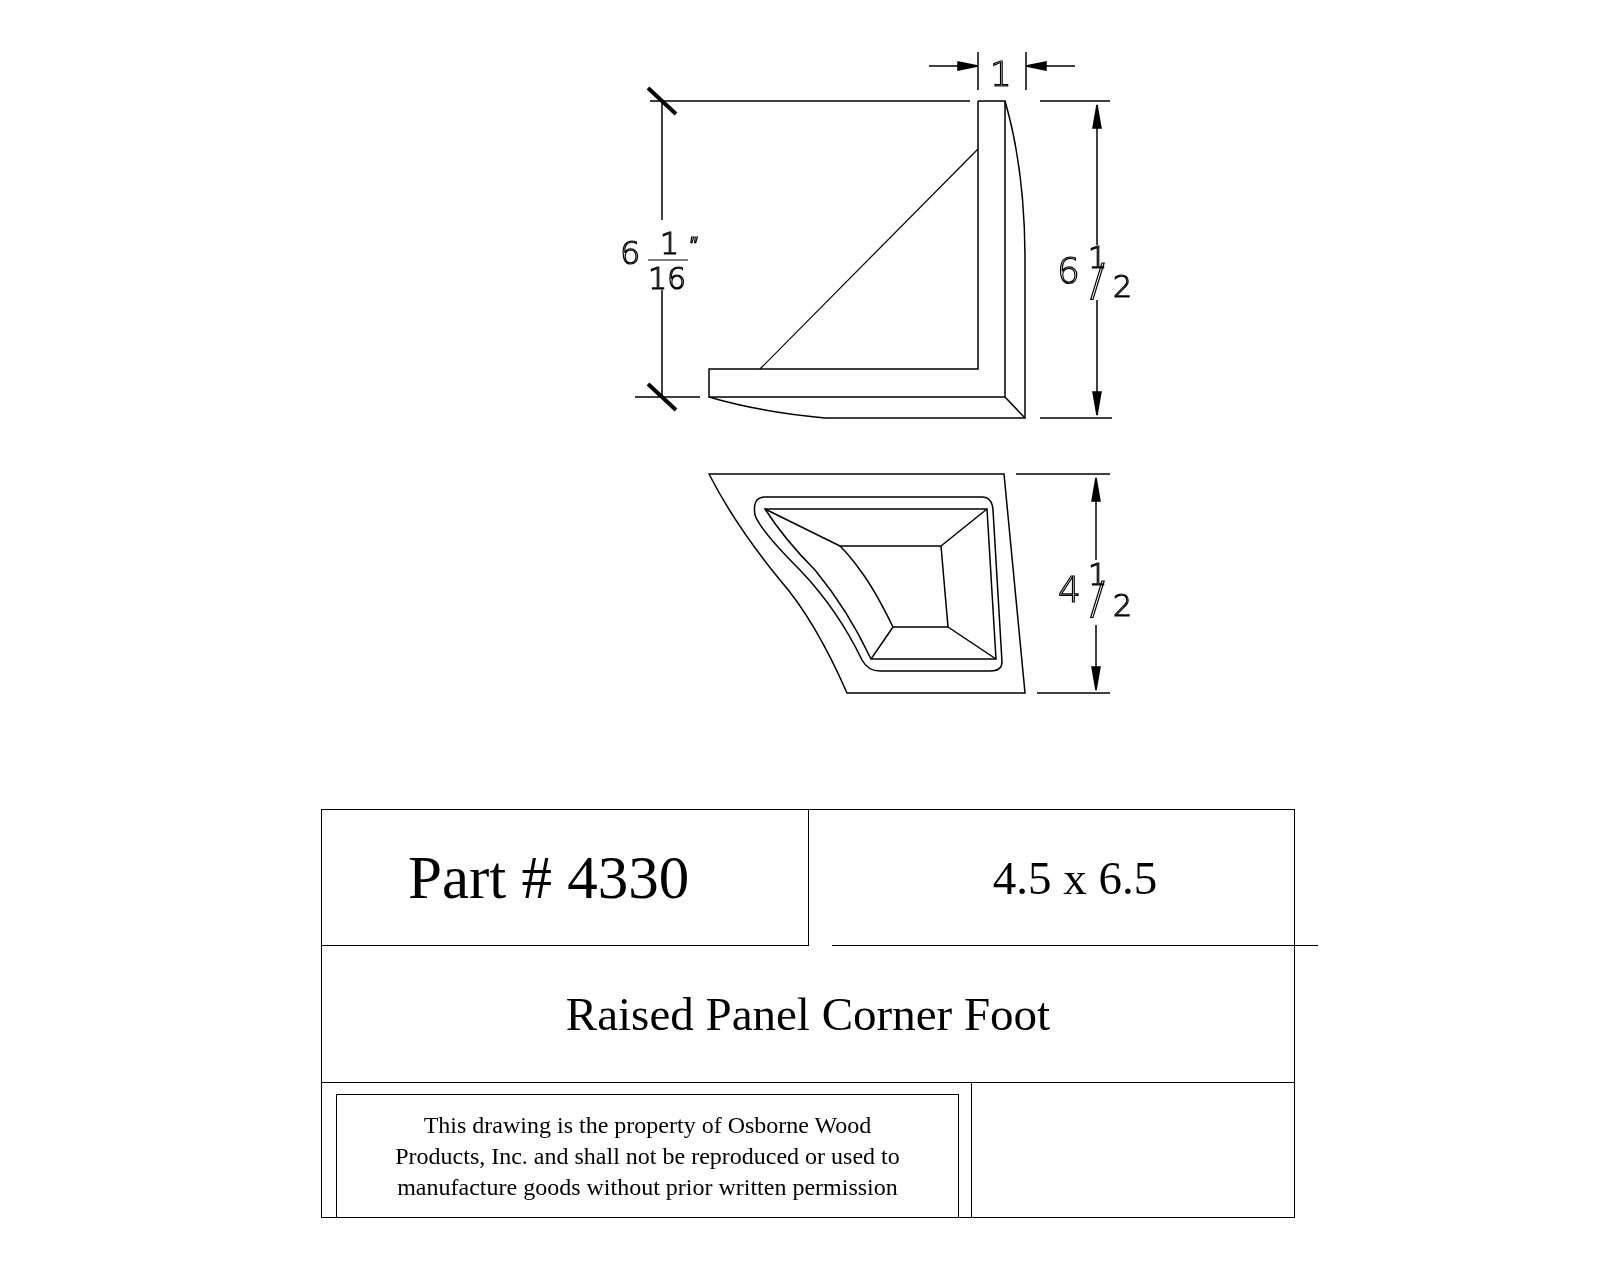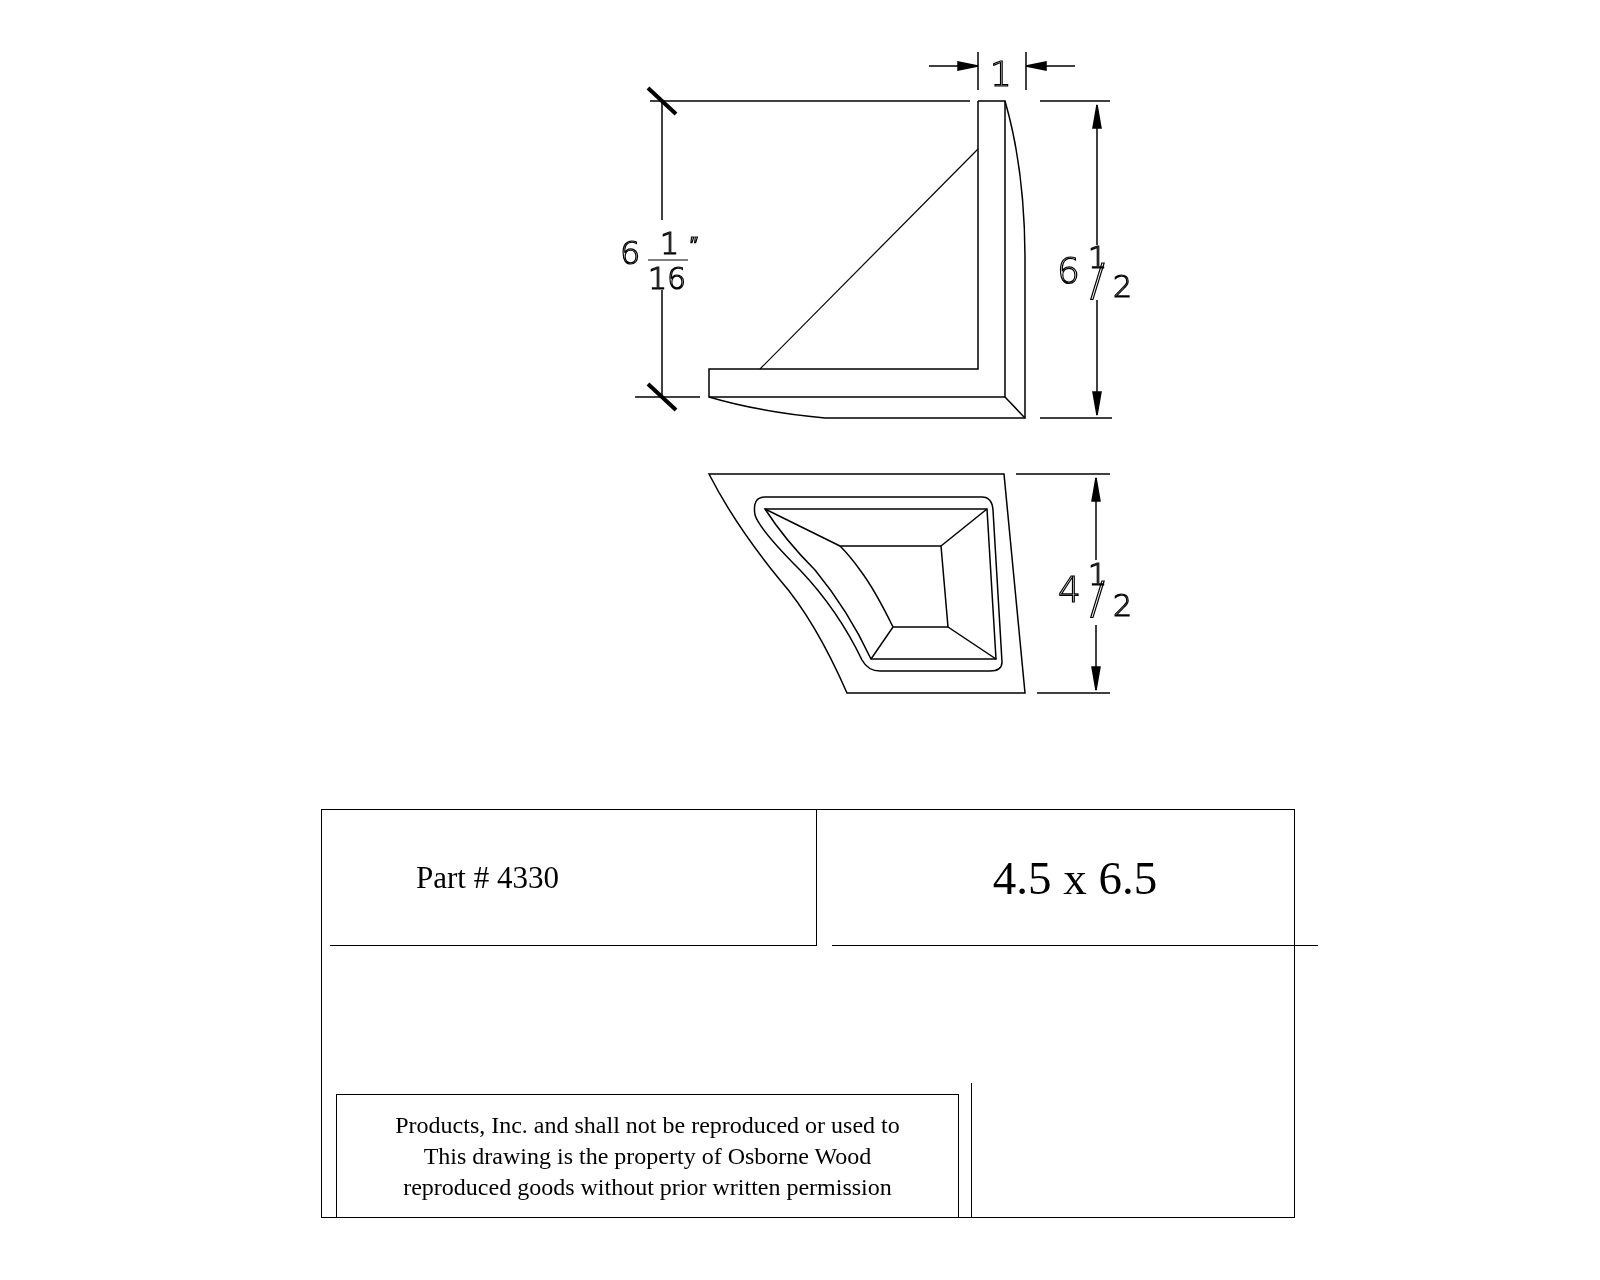--- a/index.html
+++ b/index.html
@@ -1,21 +1,21 @@
 <!DOCTYPE html>
 <html><head>
 <meta charset="utf-8">
 <style>
   html, body { margin:0; padding:0; background:#ffffff; }
   body { width:1600px; height:1280px; position:relative; overflow:hidden; font-family:"Liberation Serif", serif; }
   #drawing { position:absolute; left:0; top:0; width:1600px; height:1280px; }
   .dimtxt { font-family:"DejaVu Sans", sans-serif; font-weight:200; fill:none; stroke:#000; stroke-width:1.2; }
   .tb { position:absolute; left:321px; top:809px; width:974px; height:409px; border:1.5px solid #000; box-sizing:border-box; }
   .cell { position:absolute; box-sizing:border-box; display:flex; align-items:center; justify-content:center; color:#000; }
-  .part { left:8px; top:0; width:487px; height:136px; border-right:1.5px solid #000; border-bottom:1.5px solid #000; font-size:31px; justify-content:flex-start; padding-left:86px; }
+  .part { left:0; top:0; width:487px; height:136px; border-right:1.5px solid #000; border-bottom:1.5px solid #000; font-size:61px; justify-content:flex-start; padding-left:86px; }
   .size { left:510px; top:0; width:486px; height:136px; border-bottom:1.5px solid #000; font-size:47px; }
   .title { left:0; top:136px; width:972px; height:137px; border-bottom:1.5px solid #000; font-size:47px; }
   .notice-wrap { left:0; top:273px; width:650px; height:134px; border-right:1.5px solid #000; }
   .notice { position:absolute; left:14px; top:11px; width:623px; height:123px; border:1.5px solid #000; border-bottom:none; box-sizing:border-box; font-size:24px; line-height:31px; text-align:center; display:flex; align-items:center; justify-content:center; padding-top:0; }
   .logo { left:650px; top:273px; width:322px; height:134px; }
 </style>
 </head>
 <body>
 
 <svg id="drawing" viewBox="0 0 1600 1280" xmlns="http://www.w3.org/2000/svg">
@@ -98,22 +98,23 @@
 
   <text class="dimtxt" x="1058" y="602" font-size="36">4</text>
   <text class="dimtxt" x="1088" y="585" font-size="30">1</text>
   <text class="dimtxt" x="1090" y="614" font-size="44">/</text>
   <text class="dimtxt" x="1113" y="616" font-size="30">2</text>
 </svg>
 
 <div class="tb">
   <div class="cell part">Part # 4330</div>
   <div class="cell size">4.5 x 6.5</div>
+  <div class="cell title">Raised Panel Corner Foot</div>
   <div class="cell notice-wrap">
     <div class="notice">
       <div>
+        <div>This drawing is the property of Osborne Wood</div>
         <div>Products, Inc. and shall not be reproduced or used to</div>
-        <div>This drawing is the property of Osborne Wood</div>
-        <div>reproduced goods without prior written permission</div>
+        <div>manufacture goods without prior written permission</div>
       </div>
     </div>
   </div>
 </div>
 
 </body></html>

